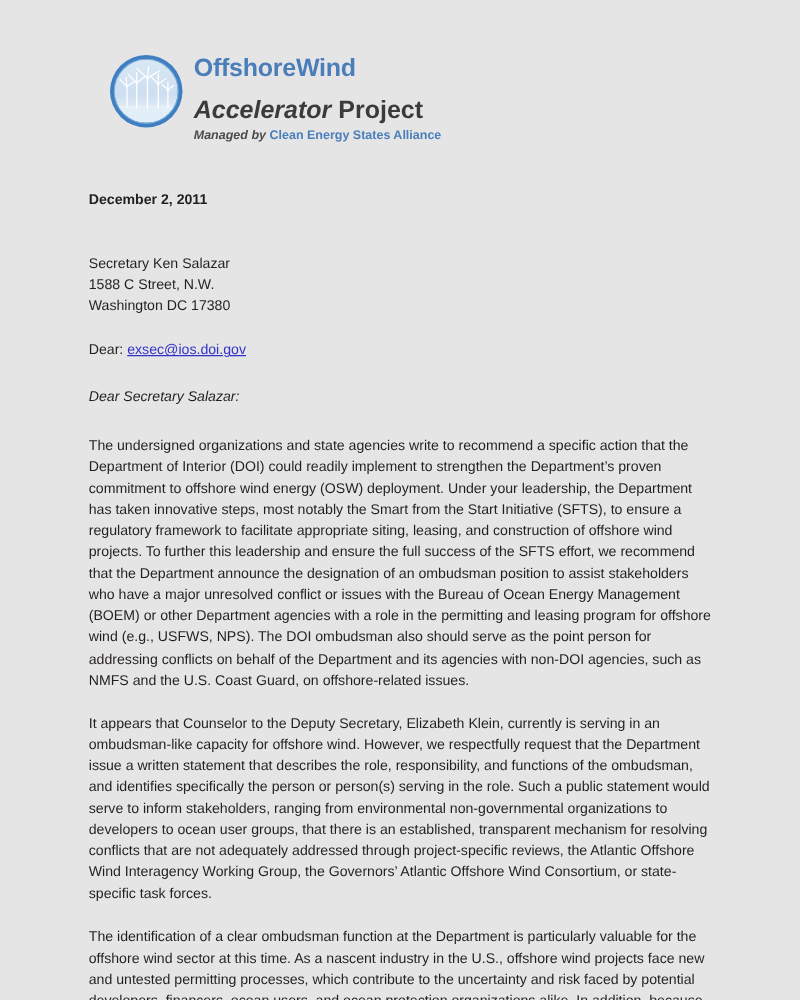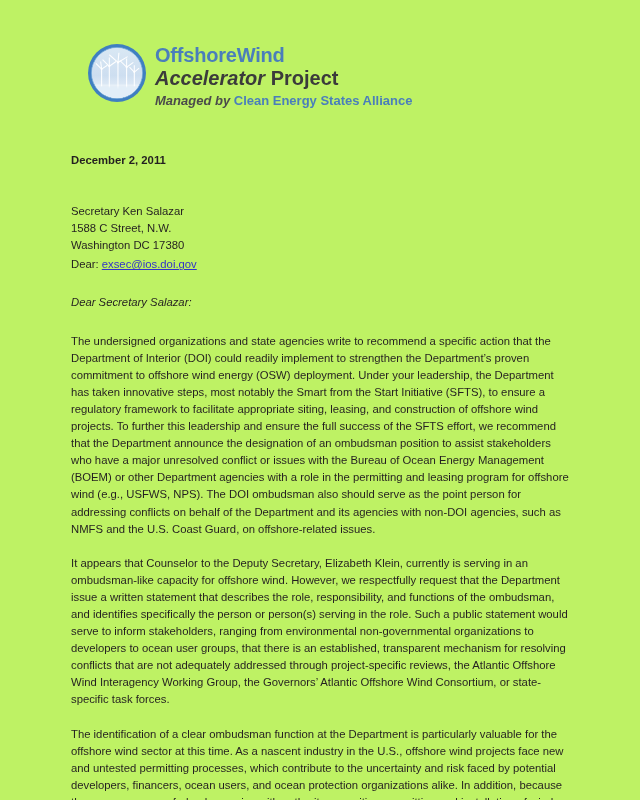--- a/index.html
+++ b/index.html
@@ -13,21 +13,21 @@
     overflow: hidden;
     font-family: "Liberation Sans", sans-serif;
     color: #231f20;
     -webkit-font-smoothing: antialiased;
   }
 
   .page {
     position: relative;
     width: 640px;
     height: 800px;
-    background: #bef264;
+    background: #e5e5e5;
     box-sizing: border-box;
   }
 
   
   .letterhead {
     position: absolute;
     left: 88px;
     top: 44px;
     display: flex;
     align-items: flex-start;
@@ -63,34 +63,34 @@
     font-weight: bold;
     color: #4a7ebb;
     letter-spacing: -0.2px;
     line-height: 1.05;
     white-space: nowrap;
   }
   .wm-line2 {
     font-size: 20px;
     line-height: 1.15;
     white-space: nowrap;
-    margin-top: 1px;
+    margin-top: 11px;
     color: #3b3b3b;
   }
   .wm-accel {
     font-weight: bold;
     font-style: italic;
     color: #3b3b3b;
   }
   .wm-project {
     font-weight: bold;
     color: #3b3b3b;
   }
   .wm-line3 {
-    font-size: 13px;
+    font-size: 10px;
     line-height: 1.2;
     margin-top: 3px;
     white-space: nowrap;
   }
   .wm-managed {
     font-style: italic;
     font-weight: bold;
     color: #4b4b4b;
   }
   .wm-cesa {
@@ -108,21 +108,21 @@
     line-height: 17.1px;
     color: #231f20;
   }
 
   .date-line {
     font-weight: bold;
     font-size: 11.3px;
     margin: 16px 0 34px 0;
   }
 
-  .address-block { margin: 0 0 2px 0; }
+  .address-block { margin: 0 0 18px 0; }
   .address-line { margin: 0; }
 
   .email-line { margin: 0 0 21px 0; }
   .email-link {
     color: #3232c8;
     text-decoration: underline;
   }
 
   .salutation { margin: 0 0 21px 0; font-style: italic; }
 

